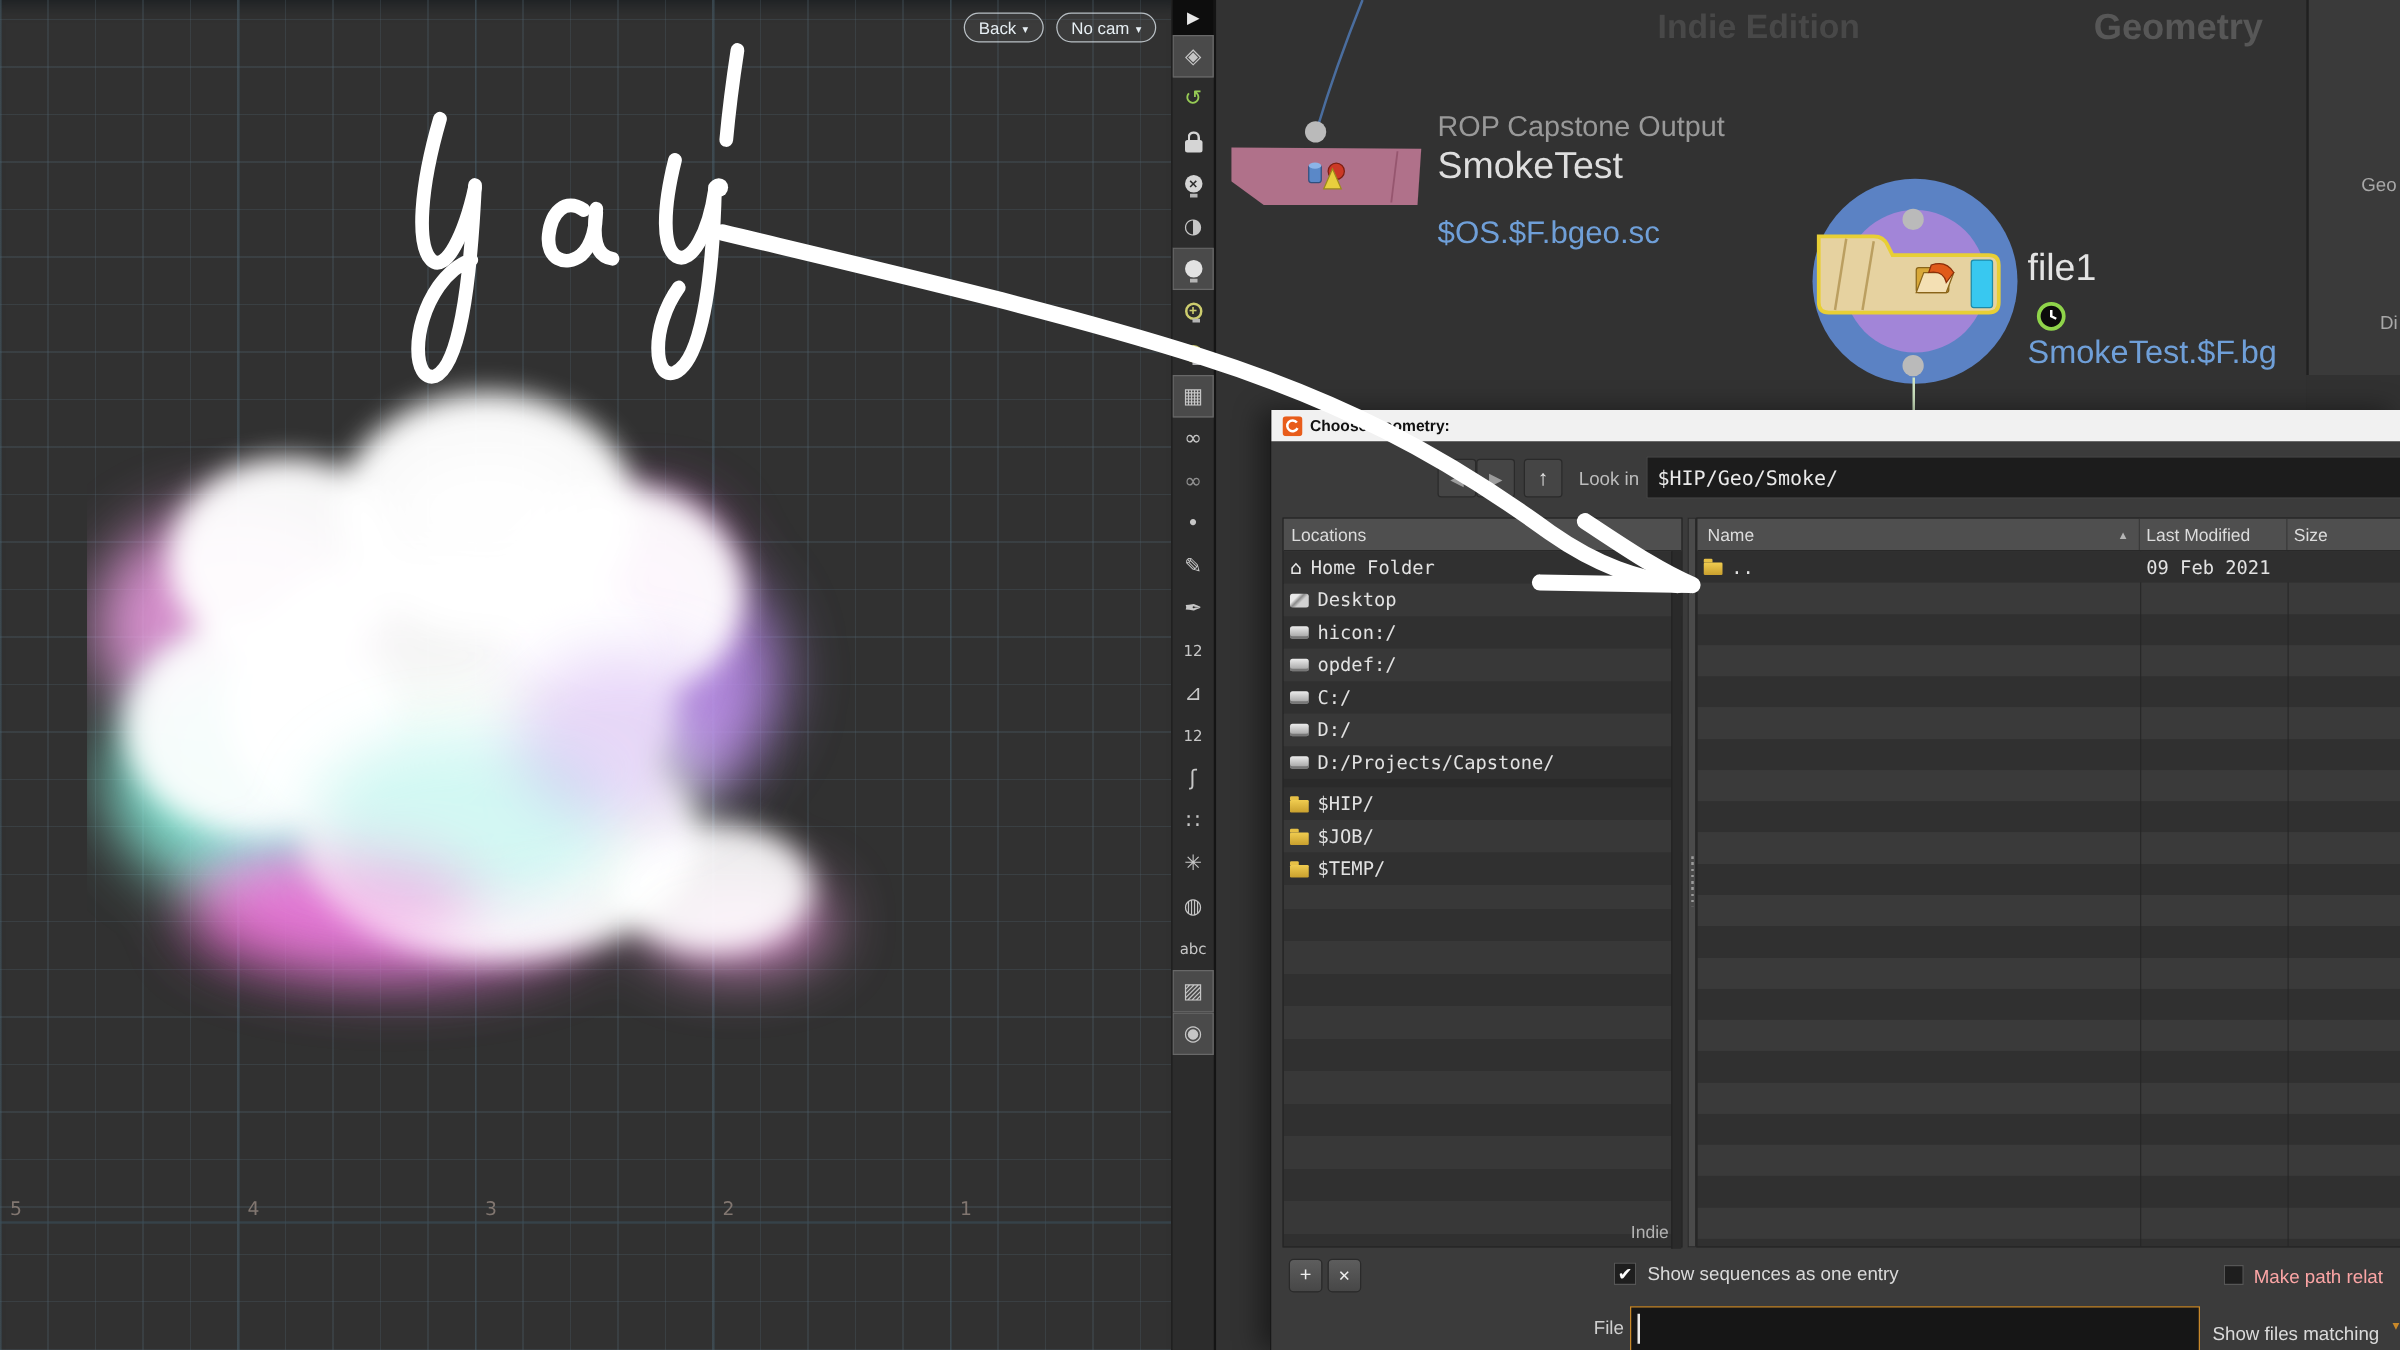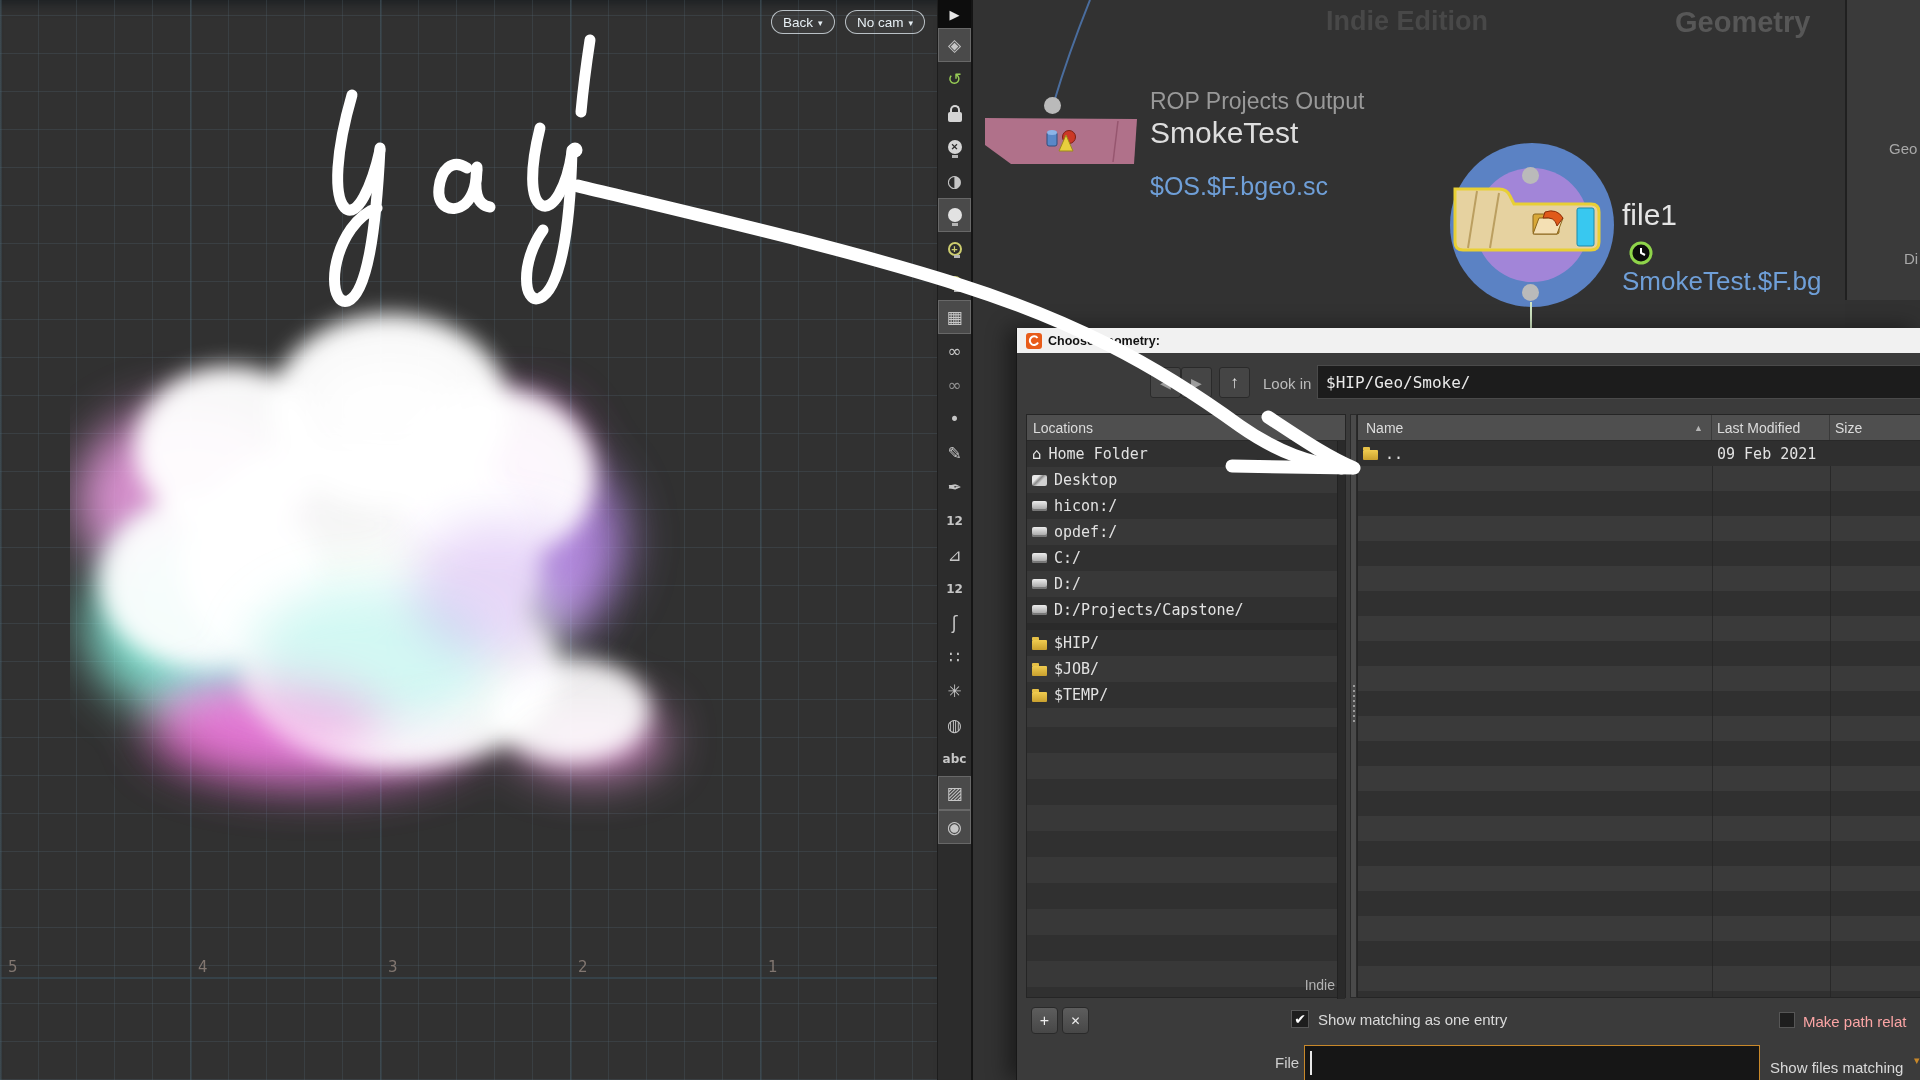--- a/index.html
+++ b/index.html
@@ -30,21 +30,21 @@
   
   #vtoolbar{position:absolute;left:937px;top:0;width:36px;height:1080px;background:#2c2c2c;
     border-left:1px solid #1d1d1d;border-right:2px solid #141414;box-sizing:border-box;}
   .tb-item{width:100%;height:34px;display:flex;align-items:center;justify-content:center;}
   .tb-ic{font-size:17px;color:#c6c6c6;line-height:1;font-family:"DejaVu Sans",sans-serif;position:relative;}
   .tb-item.menubox{height:28px;background:#0d0d0d;}
   .tb-item.menubox .tb-ic{color:#e8e8e8;font-size:13px;}
   .tb-item.sel{background:#4a4a4a;box-shadow:inset 0 0 0 1px #686868;}
   .tb-item.green .tb-ic{color:#97cc55;}
   .tb-item.dim .tb-ic{opacity:.65;}
-  .tb-item.txt .tb-ic{font-size:12px;font-weight:bold;}
+  .tb-item.txt .tb-ic{font-size:12px;font-weight:normal;}
   
   .ic-lock{width:14px;height:10px;background:#d5d5d5;border-radius:2px;display:inline-block;position:relative;margin-top:8px;}
   .ic-lock::before{content:"";position:absolute;left:2px;top:-7px;width:6px;height:6px;
     border:2.2px solid #d5d5d5;border-bottom:none;border-radius:5px 5px 0 0;}
   .ic-bulbx,.ic-bulb,.ic-bulbplus{width:14px;height:14px;border-radius:50%;display:inline-flex;
     align-items:center;justify-content:center;position:relative;}
   .ic-bulbx{background:#d5d5d5;} .ic-bulbx::before{content:"✕";font-size:9px;color:#2c2c2c;font-weight:bold;}
   .ic-bulb{background:#e2e2e2;} 
   .ic-bulbx::after,.ic-bulb::after,.ic-bulbplus::after{content:"";position:absolute;bottom:-4px;left:4px;width:6px;height:3px;background:#b5b5b5;}
   .ic-bulbplus{border:2px solid #cdcd6e;box-sizing:border-box;}
@@ -357,21 +357,21 @@
     <svg id="rop-node" width="160" height="50">
       <polygon points="0,1 152,2 149,47 26,47 0,28" fill="#b0718a"></polygon>
       <line x1="133" y1="4" x2="128" y2="45" stroke="#96566f" stroke-width="1.5"></line>
       <g transform="translate(62,12)">
         <rect x="0" y="3" width="10" height="14" rx="2" fill="#5a88c8" stroke="#2f4f7e"></rect>
         <ellipse cx="5" cy="3.5" rx="5" ry="2.5" fill="#8cb4e8"></ellipse>
         <circle cx="22" cy="8" r="6.5" fill="#cc3826" stroke="#7e1f12"></circle>
         <polygon points="12,22 19,6 26,22" fill="#e8cf3e" stroke="#9c8a1c"></polygon>
       </g>
     </svg>
-    <div id="rop-label-type">ROP Projects Output</div>
+    <div id="rop-label-type">ROP Capstone Output</div>
     <div id="rop-label-name">SmokeTest</div>
     <div id="rop-label-path">$OS.$F.bgeo.sc</div>
 
     <div id="sel-ring"></div>
     <div id="sel-ring-inner"></div>
     <div class="nw-dot" style="left:549px;top:167px"></div>
     <div class="nw-dot" style="left:549px;top:284px"></div>
     <div id="file-wire"></div>
 
     <svg id="file-node" width="180" height="74">
@@ -518,21 +518,21 @@
     <div class="dlg-btn" id="btn-add">
       <span>+</span>
       </div>
     <div class="dlg-btn" id="btn-remove">
       <span>✕</span>
       </div>
 
     <div class="chk" id="chk-seq">
       <span>✔</span>
       </div>
-    <div id="lbl-seq">Show matching as one entry</div>
+    <div id="lbl-seq">Show sequences as one entry</div>
 
     <div class="chk" id="chk-rel"></div>
     <div id="lbl-rel">Make path relat</div>
 
     <div id="lbl-file">File</div>
     <div id="file-input">
       <div id="file-caret"></div>
     </div>
     <div id="lbl-matching">Show files matching</div>
     <div id="matching-caret">▾</div>

